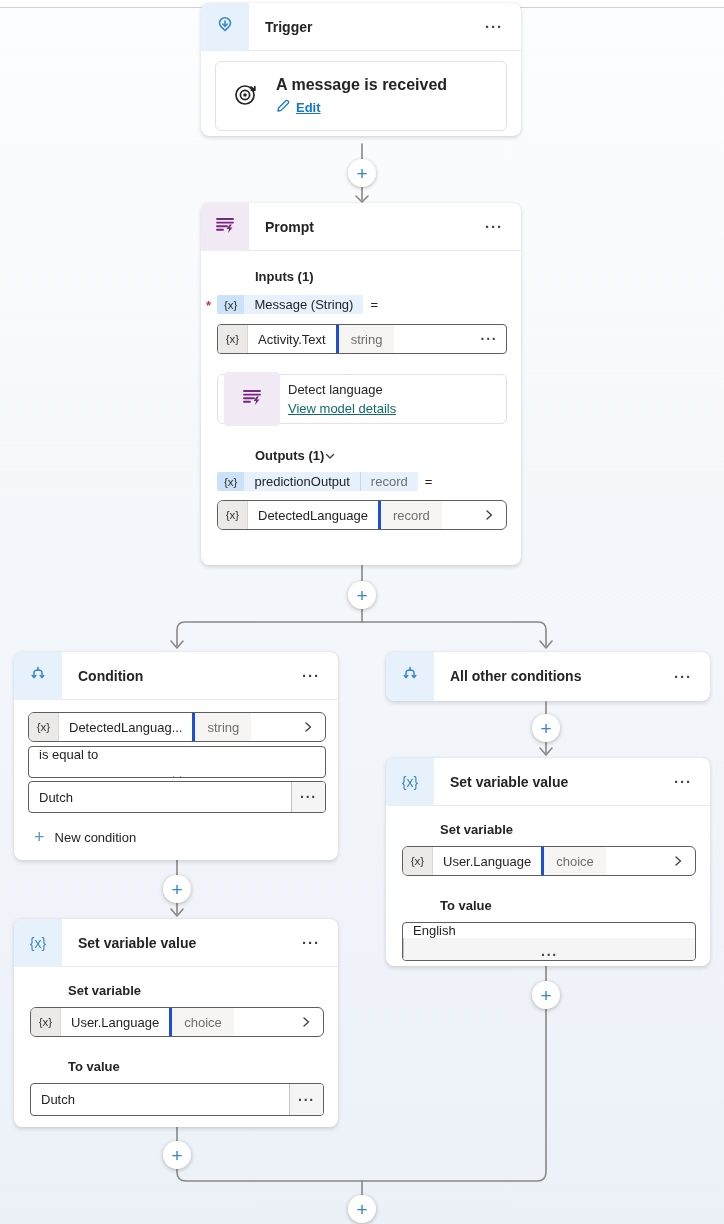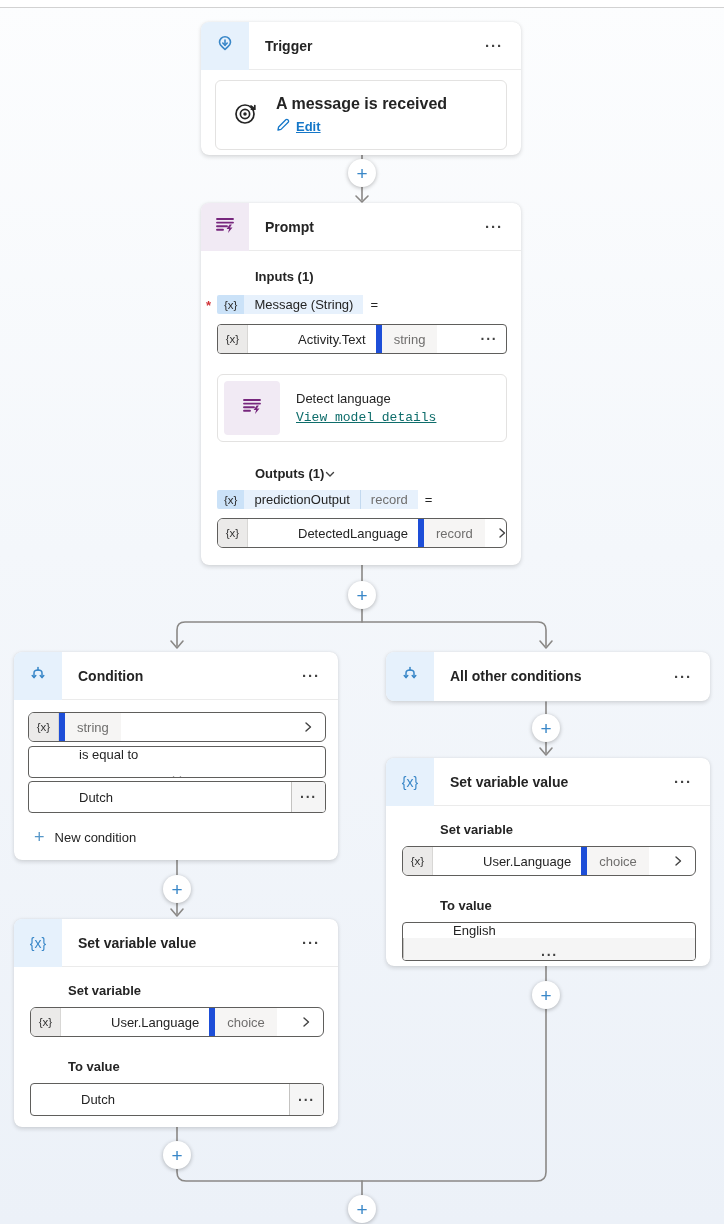--- a/index.html
+++ b/index.html
@@ -57,24 +57,24 @@
 
   
   .field {
     display:flex; align-items:stretch; height:30px; background:#fff;
     border:1px solid #5f5e5c; border-radius:4px; overflow:hidden; font-size:13px; color:#242424;
   }
   .field .chip-x {
     flex:0 0 30px; display:flex; align-items:center; justify-content:center;
     background:#ebeae9; border-right:1px solid #d8d7d5; font-size:11.5px; color:#333;
   }
-  .field .f-value { display:flex; align-items:center; padding:0 10px; white-space:nowrap;margin-left:40px; }
+  .field .f-value { display:flex; align-items:center; padding:0 10px; white-space:nowrap; }
   .field .f-type {
     display:flex; align-items:center; padding:0 12px; background:#f6f5f4;
-    border-left:6px solid #1d4ed8; color:#6f6e6d; white-space:nowrap;text-align:center;
+    border-left:3px solid #1d4ed8; color:#6f6e6d; white-space:nowrap;text-align:center;
   }
   .field .f-spacer { flex:1; }
   .field .f-trail {
     flex:0 0 34px; display:flex; align-items:center; justify-content:center; cursor:pointer;
     color:#424242; font-size:14px; font-weight:700; letter-spacing:1px;
   }
   .field .f-trail.boxed { background:#f5f5f5; border-left:1px solid #c4c3c1; }
   .select-chevron, .chev { display:flex; align-items:center; justify-content:center; }
 
   
@@ -103,21 +103,21 @@
     <polyline points="171,641 177,648 183,641"></polyline>
     <polyline points="540,641 546,648 552,641"></polyline>
     <path d="M177,860 V914"></path>
     <polyline points="171,909 177,916 183,909"></polyline>
     <path d="M546,702 V753"></path>
     <polyline points="540,748 546,755 552,748"></polyline>
     <path d="M177,1127 V1172 Q177,1181 186,1181 H537 Q546,1181 546,1172 V966"></path>
     <path d="M362,1181 V1198"></path>
   </svg>
 
-  <div class="card" style="left:201px; top:22px; width:320px; height:133px;">
+  <div class="card" style="left:201px; top:3px; width:320px; height:133px;">
     <div class="card-header divided">
       <div class="icon-cell icon-blue">
         <span>
           <svg width="20" height="20" viewBox="0 0 20 20" fill="none" stroke="#3987c8" stroke-width="1.6" stroke-linecap="round" stroke-linejoin="round">
             <path d="M4.5,8.2 a5.5,5.5 0 1 1 11,0 c0,2.6 -2.2,4 -3.6,5.4 L10,15.5 l-1.9,-1.9 C6.7,12.2 4.5,10.8 4.5,8.2 Z"></path>
             <path d="M10,6 V11"></path>
             <polyline points="7.8,9 10,11.3 12.2,9"></polyline>
           </svg>
         </span>
       </div>
@@ -177,35 +177,35 @@
       </div>
 
       <div class="field" style="margin-top:10px;">
         <span class="chip-x">{x}</span>
         <span class="f-value">Activity.Text</span>
         <span class="f-type">string</span>
         <span class="f-spacer"></span>
         <span class="f-trail">···</span>
       </div>
 
-      <div class="sub-box" style="margin-top:20px; height:68px; padding:6px; gap:16px;">
+      <div class="sub-box" style="margin-top:20px; height:50px; padding:6px; gap:8px;">
         <div style="width:56px; height:54px; flex:0 0 56px; background:#f1eaf4; border-radius:4px; display:flex; align-items:center; justify-content:center;">
           <span>
             <svg width="22" height="22" viewBox="0 0 22 22" fill="none" stroke="#77277d" stroke-width="1.9" stroke-linecap="round">
               <path d="M3,5 H19"></path>
                 <path d="M3,8.6 H19"></path>
                 <path d="M3,12.2 H13"></path>
                 <path d="M3,15.8 H9"></path>
               <path d="M15.6,10.5 l-3,4.6 h2.5 l-1.1,4 l4.5,-5.6 h-2.6 l2,-3 z" fill="#77277d" stroke="none"></path>
             </svg>
           </span>
         </div>
         <div>
           <div style="font-size:13px; color:#242424;">Detect language</div>
-          <div class="link teal" style="font-size:13px; margin-top:4px;font-family:Liberation Mono, monospace;">View model details</div>
+          <div class="link teal" style="font-size:13px; margin-top:4px;">View model details</div>
         </div>
       </div>
 
       <div class="section-label-row" style="margin-top:24px;">
         <span class="section-label">Outputs (1)</span>
         <span class="chev">
           <svg width="12" height="12" viewBox="0 0 12 12" fill="none" stroke="#424242" stroke-width="1.4" stroke-linecap="round" stroke-linejoin="round">
             <polyline points="2.5,4.5 6,8 9.5,4.5"></polyline>
           </svg>
         </span>
@@ -244,20 +244,21 @@
             <polyline points="12.2,11.5 14,13.6 15.8,11.5"></polyline>
           </svg>
         </span>
       </div>
       <div class="card-title">Condition</div>
       <div class="more-btn">···</div>
     </div>
     <div style="padding:12px 12px 12px 14px;">
       <div class="field" style="border-radius:6px;">
         <span class="chip-x">{x}</span>
+        <span class="f-value">DetectedLanguag...</span>
         <span class="f-type">string</span>
         <span class="f-spacer"></span>
         <span class="f-trail">
           <svg width="14" height="14" viewBox="0 0 14 14" fill="none" stroke="#424242" stroke-width="1.4" stroke-linecap="round" stroke-linejoin="round">
             <polyline points="5,3 9.5,7 5,11"></polyline>
           </svg>
         </span>
       </div>
       <div class="field" style="margin-top:4px; height:32px;flex-direction:column;">
         <span class="f-value">is equal to</span>

